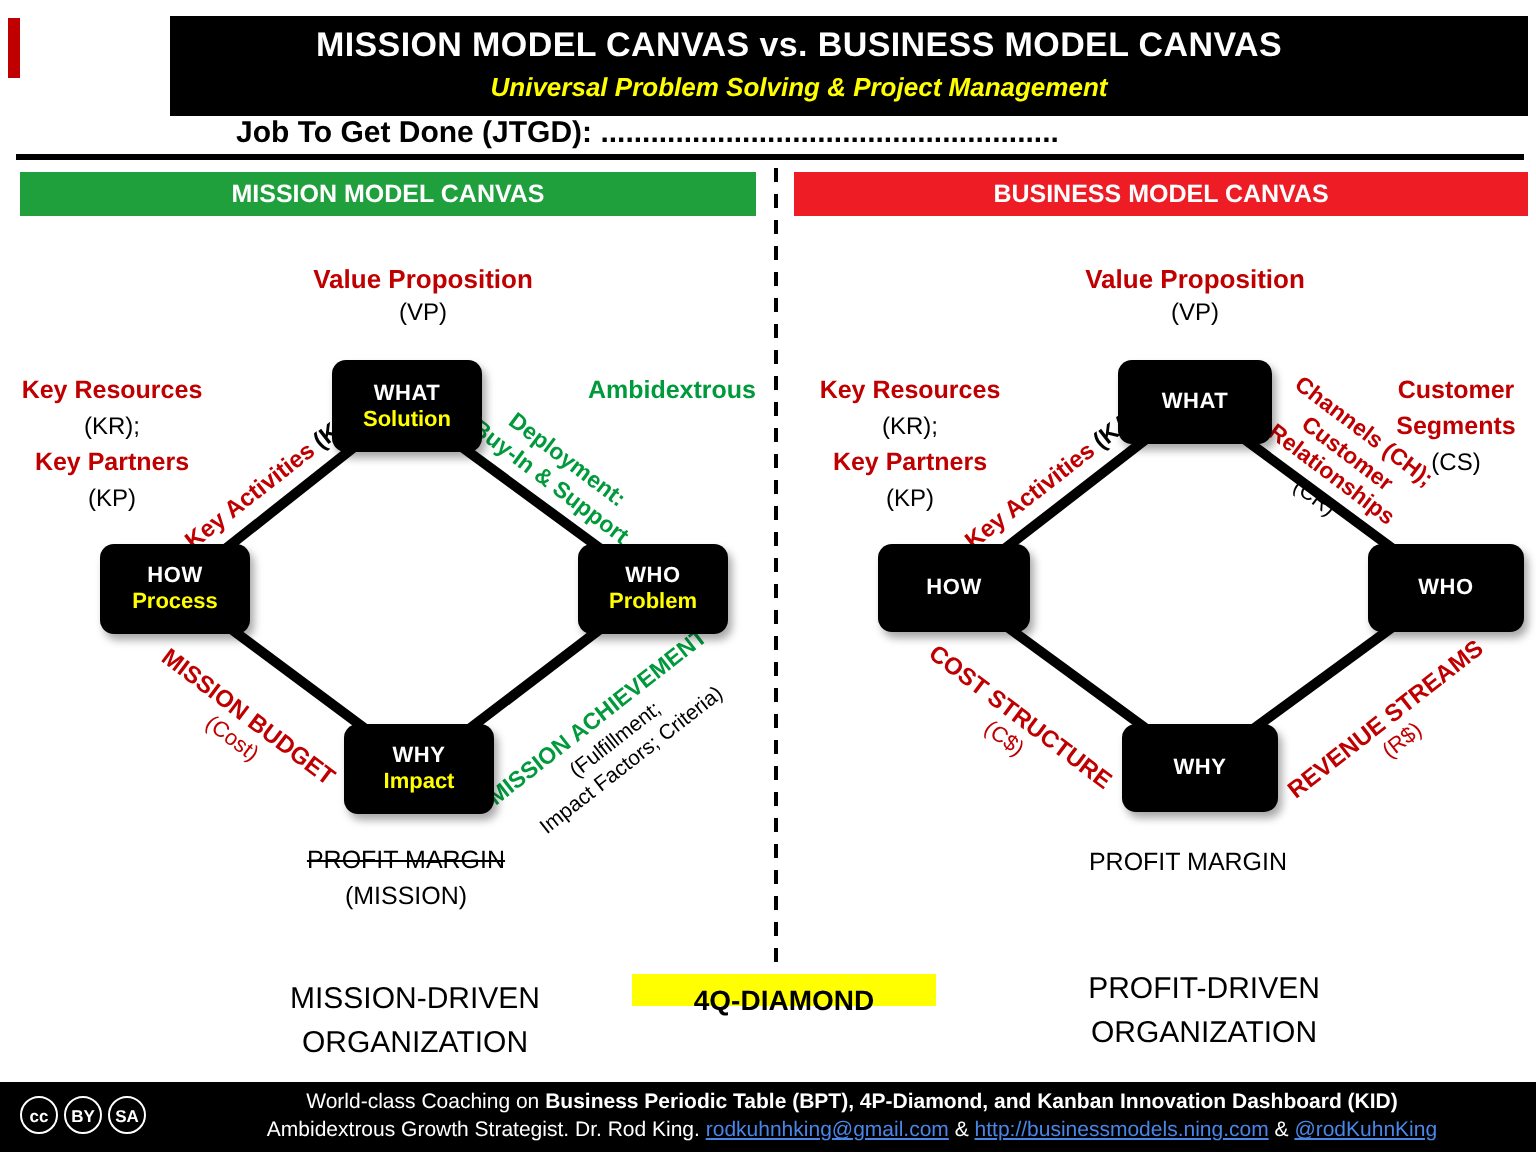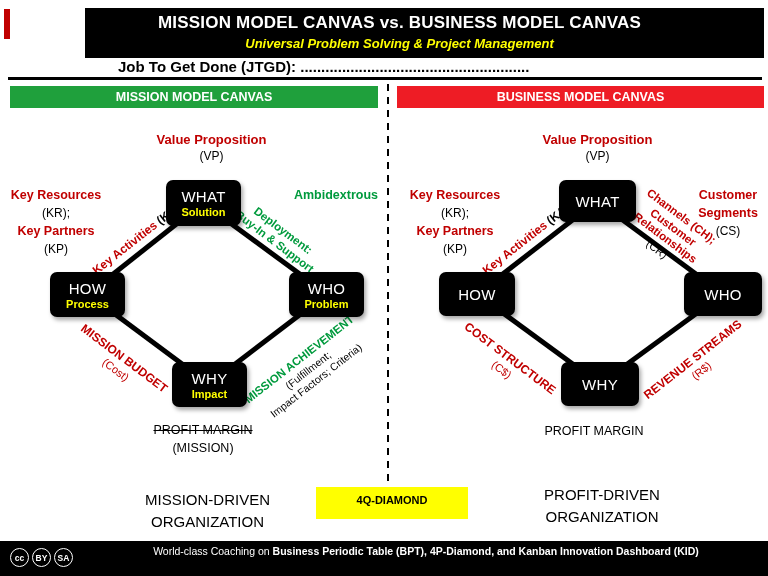--- a/index.html
+++ b/index.html
@@ -11,29 +11,29 @@
   .subtitle { font-size:13px; font-weight:bold; font-style:italic; color:#FFFF00; margin-top:3px; }
   .jtgd { position:absolute; left:118px; top:58px; font-size:15px; font-weight:bold; color:#000; white-space:nowrap; }
   .rule { position:absolute; left:8px; top:77px; width:754px; height:3px; background:#000; }
   .banner { position:absolute; top:86px; height:22px; color:#fff; font-weight:bold; font-size:12.5px; text-align:center; line-height:22px; z-index:2; }
   .banner-green { left:10px; width:368px; background:#1FA03C; }
   .banner-red { left:397px; width:367px; background:#EE1C25; }
   svg.lines { position:absolute; left:0; top:0; z-index:1; }
   .edge { stroke:#000; stroke-width:5; }
   .dashedline { stroke:#000; stroke-width:2; stroke-dasharray:7 6; }
   .box { position:absolute; z-index:3; background:#000; border-radius:7px; color:#fff; display:flex; flex-direction:column; align-items:center; justify-content:center; text-align:center; box-shadow:2px 3px 4px rgba(0,0,0,0.35); }
-  .box-main { font-weight:normal; font-size:15px; letter-spacing:0.3px; }
+  .box-main { font-weight:bold; font-size:11px; letter-spacing:0.3px; }
   .box-sub { font-weight:bold; font-size:11px; color:#FFFF00; margin-top:1px; }
   .lbl { position:absolute; z-index:2; text-align:center; }
   .rot { position:absolute; z-index:2; text-align:center; }
   .red { color:#C00000; } .grn { color:#009A3D; } .blk { color:#000; }
   .b { font-weight:bold; }
   .strike { text-decoration:line-through; }
   .org { position:absolute; z-index:2; text-align:center; font-weight:normal; font-size:15px; line-height:22px; color:#000; }
-  .quad { position:absolute; left:316px; top:487px; width:152px; height:32px; background:#FFFF00; color:#000; font-weight:bold; font-size:11px; text-align:center; line-height:27px; z-index:2; }
+  .quad { position:absolute; left:316px; top:487px; width:152px; height:16px; background:#FFFF00; color:#000; font-weight:bold; font-size:14px; text-align:center; line-height:27px; z-index:2; }
   .footer { position:absolute; left:0; top:541px; width:768px; height:35px; background:#000; color:#fff; }
   .f-line { position:absolute; left:0; width:768px; text-align:center; padding-left:92px; padding-right:8px; font-size:10.5px; white-space:nowrap; }
   .f1 { top:4px; } .f2 { top:18px; }
   .link { color:#4A86E8; text-decoration:underline; cursor:pointer; }
   .cc-badge { position:absolute; left:10px; top:7px; display:flex; gap:3px; align-items:center; }
   .cc-circle { width:19px; height:19px; border:1.5px solid #fff; border-radius:50%; color:#fff; font-size:8.5px; font-weight:bold; display:flex; align-items:center; justify-content:center; }
 </style>
 </head>
 <body>
 
@@ -192,15 +192,16 @@
 
   <div class="quad">4Q-DIAMOND</div>
 
   <div class="footer">
     <div class="cc-badge">
       <div class="cc-circle">cc</div>
       <div class="cc-circle">BY</div>
       <div class="cc-circle">SA</div>
     </div>
     <div class="f-line f1"><span>World-class Coaching on </span><span class="b">Business Periodic Table (BPT), 4P-Diamond, and Kanban Innovation Dashboard (KID)</span></div>
+    <div class="f-line f2"><span>Ambidextrous Growth Strategist. Dr. Rod King. </span><a class="link">rodkuhnhking@gmail.com</a><span> &amp; </span><a class="link">http://businessmodels.ning.com</a><span> &amp; </span><a class="link">@rodKuhnKing</a></div>
   </div>
 
 </div>
 
 </body></html>

